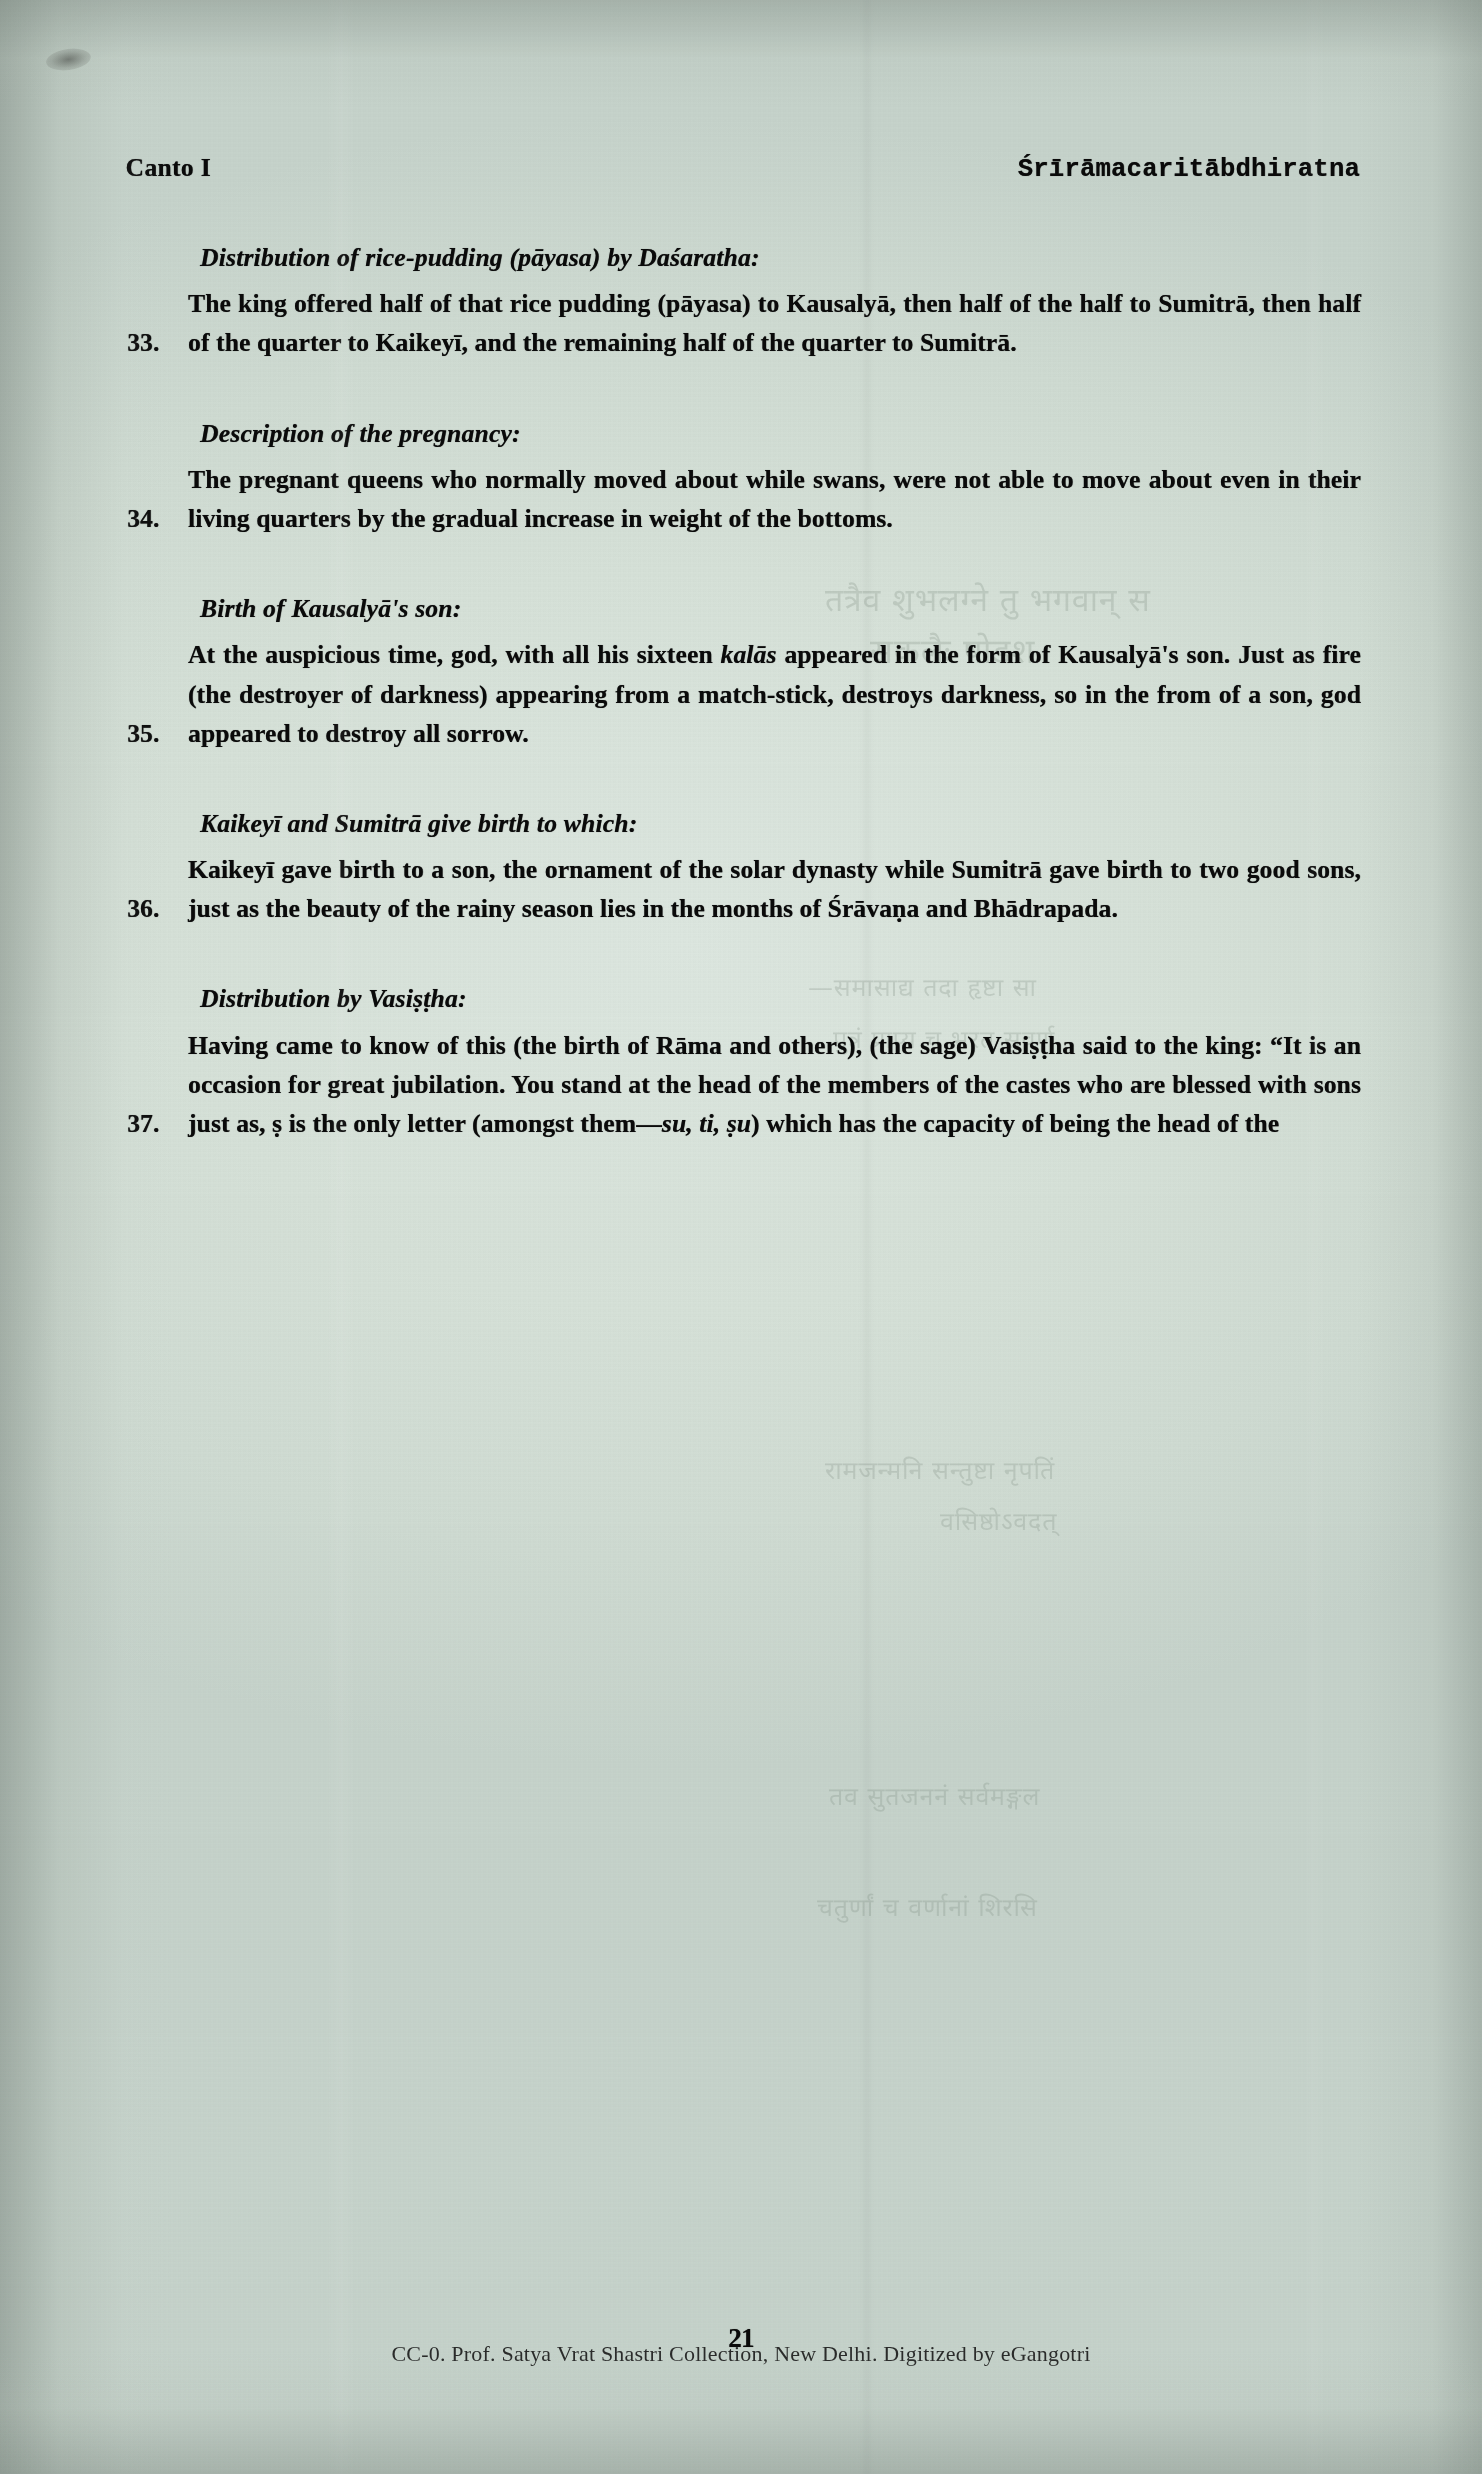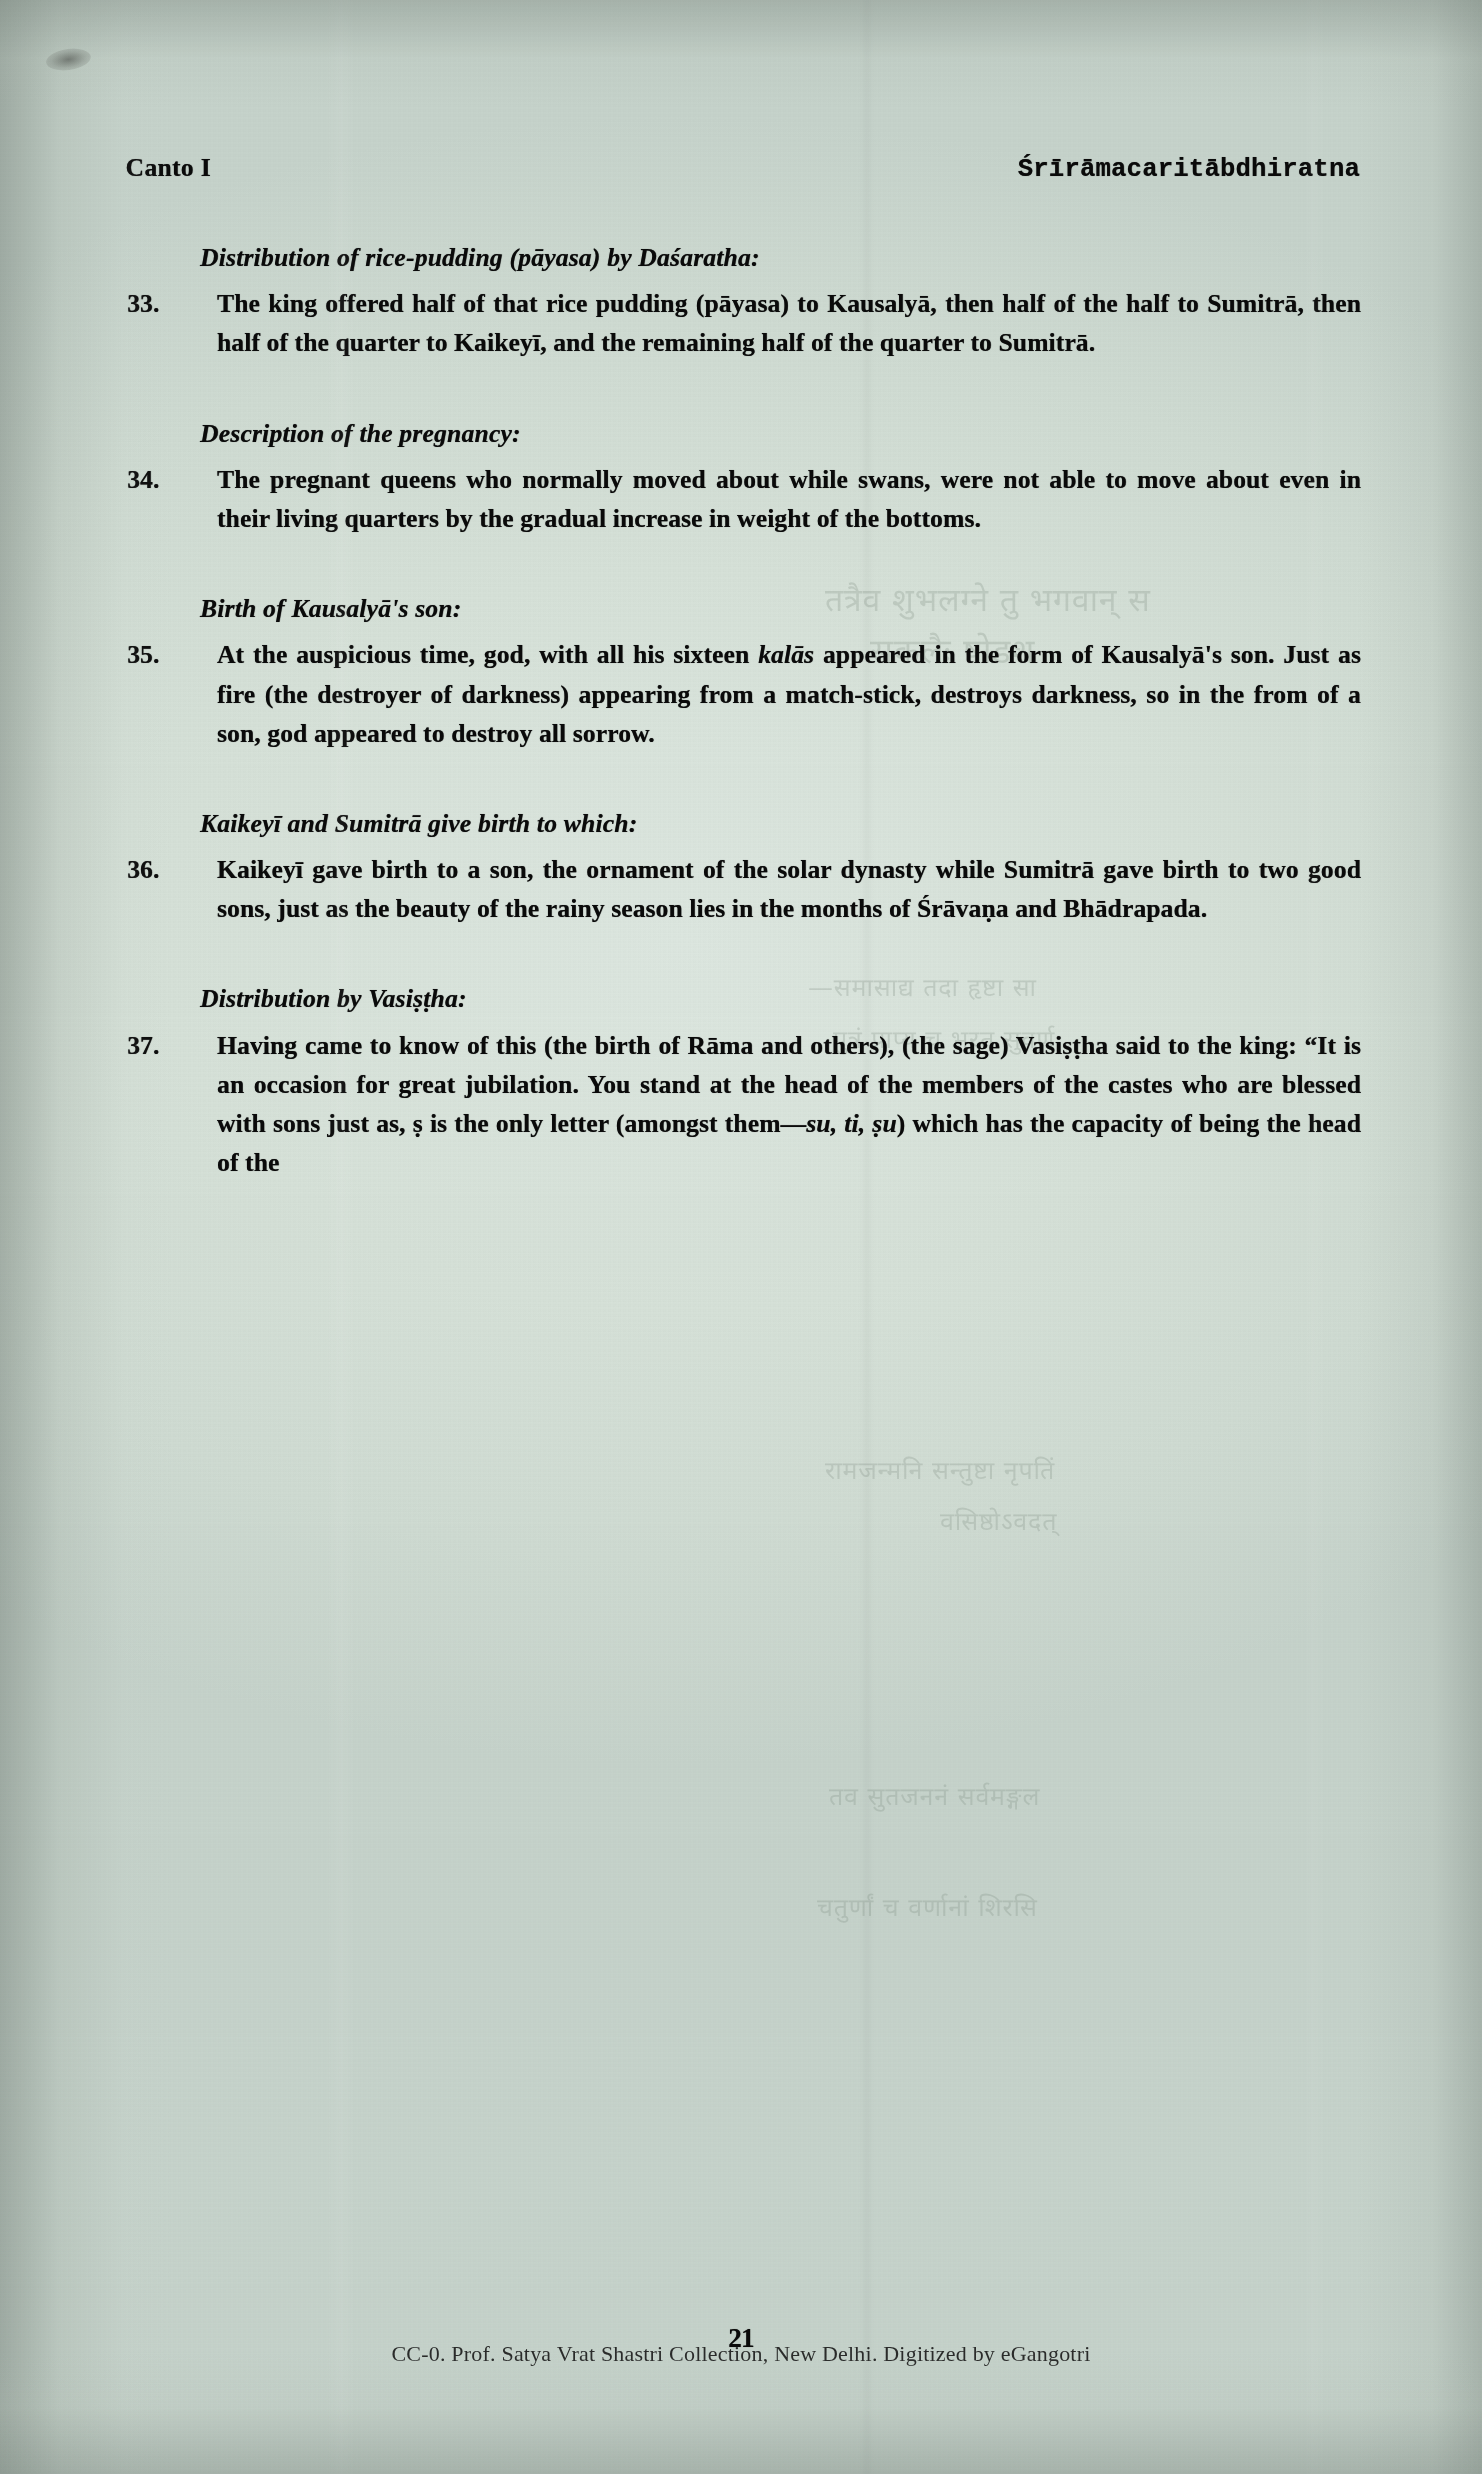--- a/index.html
+++ b/index.html
@@ -117,23 +117,22 @@
     line-height: 1.3;
     margin: 0 0 10px 0;
     padding-left: 76px;
     letter-spacing: 0.2px;
   }
   .section-heading.sp-1 { margin-top: 0; }
   .section-heading.sp-2 { margin-top: 54px; }
 
   .verse {
     display: flex;
-    align-items: flex-start;
+    align-items: flex-end;
     margin: 0 0 3.3px 0;
-    gap: 29px;
   }
   .verse-number {
     flex: 0 0 auto;
     width: 64px;
     font-size: 25.6px;
     font-weight: bold;
     line-height: 1.53;
     text-align: left;
     padding-left: 3.3px;
     box-sizing: border-box;

